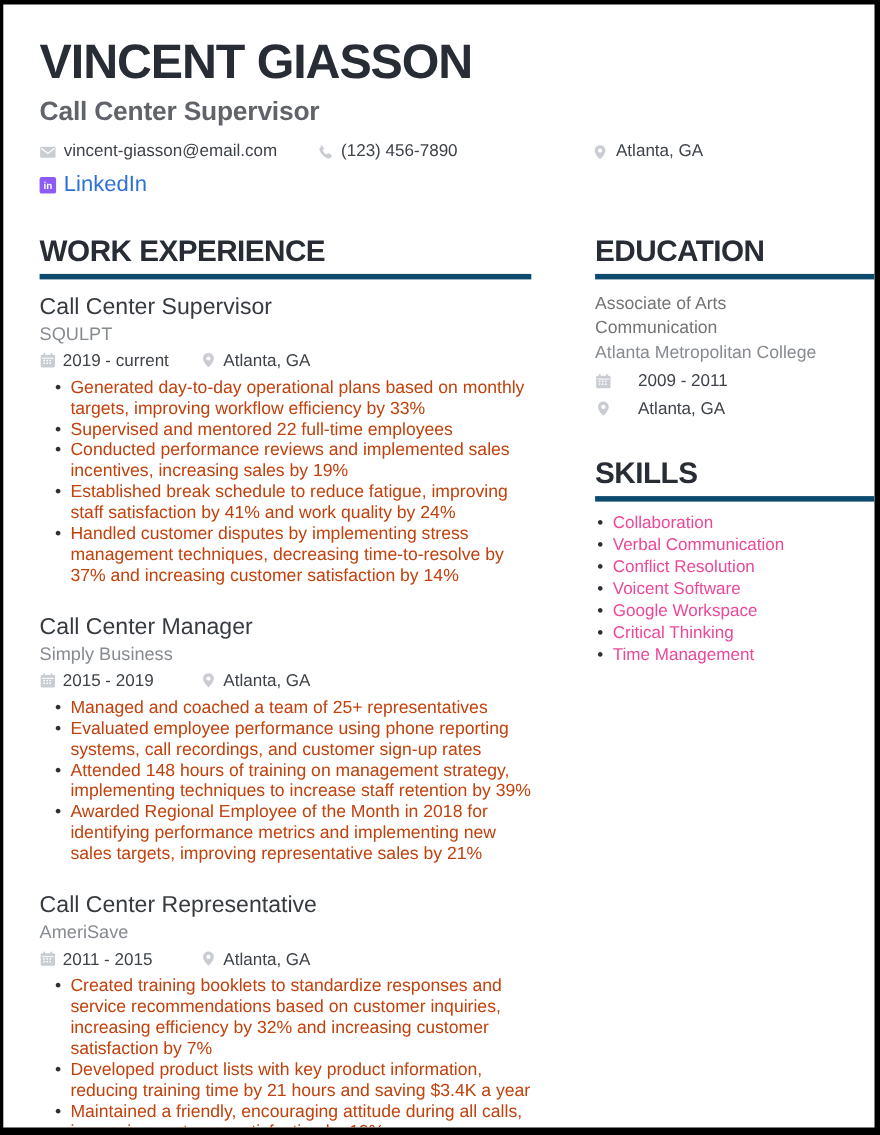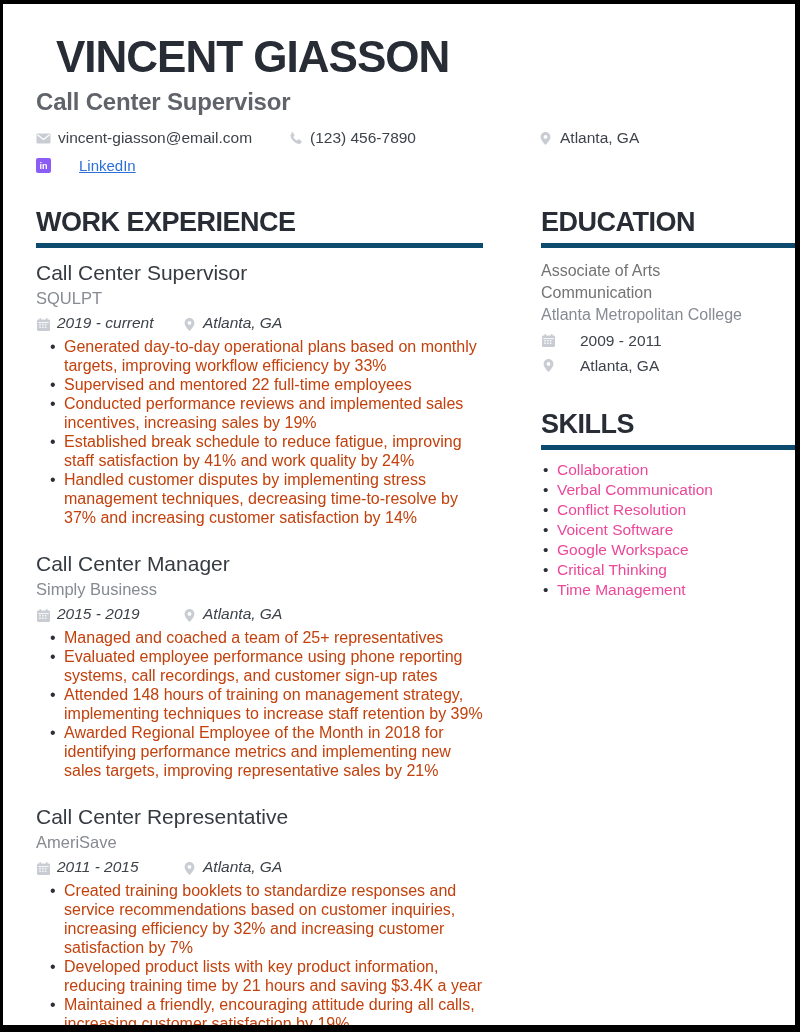--- a/index.html
+++ b/index.html
@@ -19,21 +19,20 @@
     padding: 31px 29px 20px 33px;
     overflow: hidden;
   }
   
   .name {
     font-size: 44px;
     font-weight: 800;
     letter-spacing: -1px;
     color: #272c35;
     line-height: 1.0;
-    margin-left: 20px;
   }
   .job-headline {
     margin-top: 9px;
     font-size: 24px;
     font-weight: 700;
     color: #60646a;
     letter-spacing: -0.2px;
   }
   .contact-row {
     margin-top: 13px;
@@ -41,24 +40,22 @@
     align-items: center;
     font-size: 15.5px;
     color: #3e434a;
   }
   .contact-item { display: flex; align-items: center; gap: 7px; }
   .contact-item.c-email { width: 252px; }
   .contact-item.c-phone { width: 250px; }
   .contact-row2 { margin-top: 10px; display: flex; align-items: center; }
   .link {
     color: #2b70d9;
-    text-decoration: underline;
     cursor: pointer;
-    font-size: 15px;
-    margin-left: 21px;
+    font-size: 20px;
   }
   .icon { width: 15px; height: 15px; flex: none; display: inline-block; }
   .icon svg { display: block; width: 100%; height: 100%; }
   .li-badge {
     width: 15px; height: 15px; flex: none;
     background: #8b5cf6;
     border-radius: 2px;
     color: #fff;
     font-size: 9px;
     font-weight: 700;
@@ -96,21 +93,21 @@
     font-size: 16.5px;
     color: #868a91;
   }
   .meta-row {
     margin-top: 6px;
     display: flex;
     align-items: center;
     font-size: 15.5px;
     color: #3e434a;
   }
-  .meta-item { display: flex; align-items: flex-end; gap: 6px; font-style: italic; }
+  .meta-item { display: flex; align-items: flex-start; gap: 6px; }
   .meta-item.m-dates { width: 146px; }
   ul.bullets {
     margin-top: 5px;
     list-style: none;
     padding-left: 28px;
   }
   ul.bullets li {
     position: relative;
     font-size: 16px;
     line-height: 19px;

